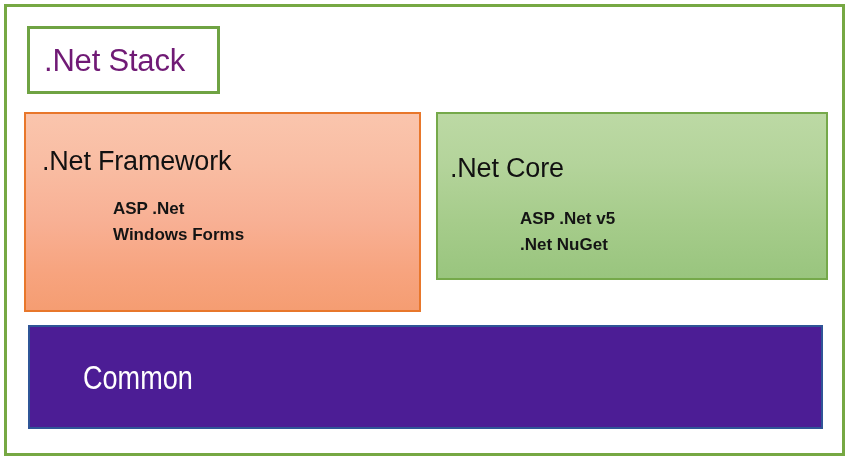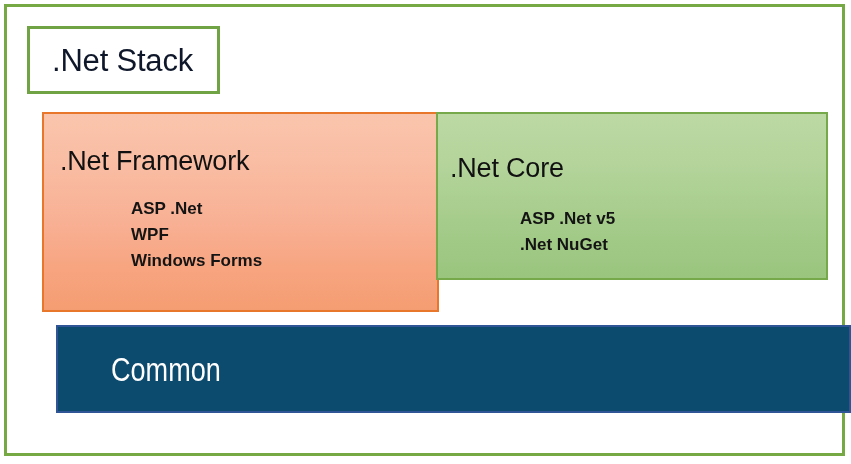--- a/index.html
+++ b/index.html
@@ -36,29 +36,29 @@
     width: 193px;
     height: 68px;
     border: 3px solid #6fa343;
     box-sizing: border-box;
     background: #ffffff;
     display: flex;
     align-items: center;
   }
   .title-text {
     font-size: 31px;
-    color: #0f172a;
-    padding-left: 22px;
+    color: #701a75;
+    padding-left: 14px;
     letter-spacing: -0.2px;
     line-height: 1;
   }
   
   .framework-box {
     position: absolute;
-    left: 42px;
+    left: 24px;
     top: 112px;
     width: 397px;
     height: 200px;
     box-sizing: border-box;
     border: 2px solid #e8772b;
     background: linear-gradient(to bottom, #fac5ad 0%, #f9bda3 25%, #f8b094 55%, #f7a47f 80%, #f59d72 100%);
   }
   
   .core-box {
     position: absolute;
@@ -106,27 +106,26 @@
     color: #141414;
     line-height: 26px;
     white-space: nowrap;
   }
   
   .common-box {
     position: absolute;
     left: 28px;
     top: 325px;
     width: 795px;
-    height: 88px;
+    height: 104px;
     box-sizing: border-box;
     border: 2px solid #2f5597;
-    background: #0c4a6e;
+    background: #4c1d95;
     display: flex;
     align-items: center;
-    margin-left: 28px;
   }
   .common-title {
     position: absolute;
     left: 53px;
     top: 50%;
     transform: translateY(-50%);
     font-size: 33px;
     color: #ffffff;
     line-height: 1;
     white-space: nowrap;
@@ -161,21 +160,20 @@
   <div class="outer-frame"></div>
 
   <div class="title-box">
     <div class="title-text">.Net Stack</div>
   </div>
 
   <div class="framework-box">
     <div class="box-heading">.Net Framework</div>
     <ul class="sub-list">
       <li>ASP .Net</li>
-      <li>WPF</li>
       <li>Windows Forms</li>
     </ul>
   </div>
 
   <div class="core-box">
     <div class="box-heading">.Net Core</div>
     <ul class="sub-list">
       <li>ASP .Net v5</li>
       <li>.Net NuGet</li>
     </ul>

